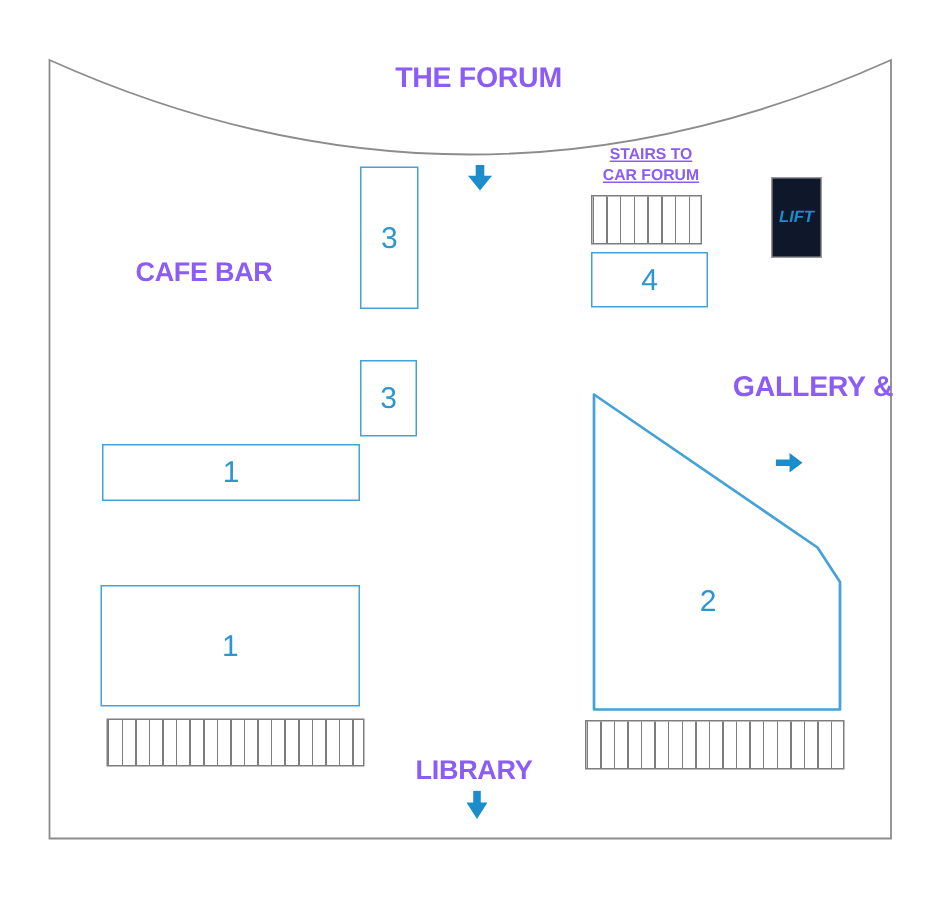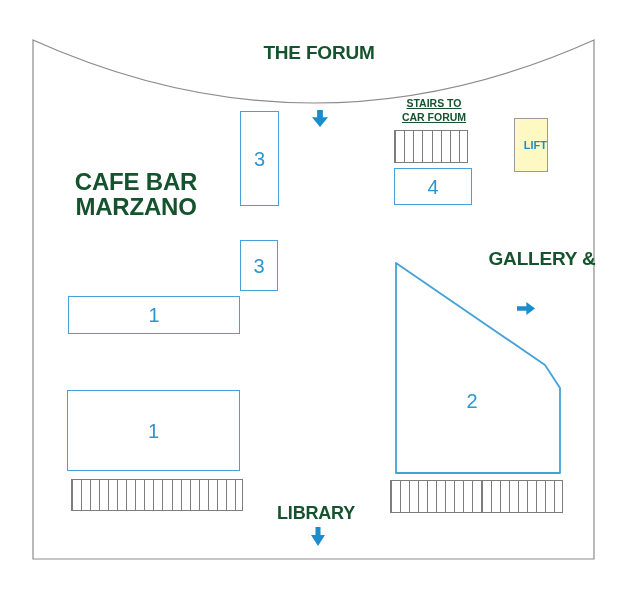--- a/index.html
+++ b/index.html
@@ -10,39 +10,39 @@
   .plan-svg{position:absolute;left:0;top:0;}
   .box{
     position:absolute;box-sizing:border-box;border:1.5px solid #44a2d7;background:#ffffff;
     display:flex;align-items:center;justify-content:center;
   }
   .room-num{
     color:#2d96d0;font-size:20px;font-weight:400;line-height:1;
     font-family:"Liberation Sans",sans-serif;
   }
   .lift-box{
-    position:absolute;box-sizing:border-box;border:1px solid #9a9a9a;background:#fef9c3;
-    display:flex;align-items:center;justify-content:flex-end;
+    position:absolute;box-sizing:border-box;border:1px solid #9a9a9a;background:#0f172a;
+    display:flex;align-items:center;justify-content:center;font-style:italic;
   }
   .lift-label{color:#1b8dcc;font-size:11px;font-weight:bold;letter-spacing:0;}
   .hatch{
     position:absolute;box-sizing:border-box;border:1px solid #7d7d7d;background-color:#ffffff;
   }
   .hatch-top{
     background-image:repeating-linear-gradient(90deg,#7d7d7d 0,#7d7d7d 1px,transparent 1px,transparent 9.15px);
   }
   .hatch-wide{
     background-image:repeating-linear-gradient(90deg,#7d7d7d 0,#7d7d7d 1px,transparent 1px,transparent 9.05px);
   }
   .lbl{
-    position:absolute;color:#14532d;font-weight:bold;text-align:center;
+    position:absolute;color:#8b5cf6;font-weight:bold;text-align:center;
     transform:translateX(-50%);white-space:nowrap;letter-spacing:-0.2px;
   }
   .lbl-big{font-size:19px;line-height:25px;}
-  .lbl-mid{font-size:24px;line-height:25px;}
+  .lbl-mid{font-size:18px;line-height:25px;}
   .lbl-gallery{font-size:19px;line-height:23px;margin-left:16px;}
   .lbl-small{font-size:10.5px;line-height:13.5px;letter-spacing:0;}
   .lbl-single{font-size:18px;line-height:18px;}
   .arrow-down{
     position:absolute;width:16px;height:17px;background:#1b8dcc;transform:translateX(-50%);
     clip-path:polygon(32% 0,68% 0,68% 42%,100% 42%,50% 100%,0 42%,32% 42%);
   }
   .arrow-right{
     position:absolute;width:18px;height:13px;background:#1b8dcc;transform:translateX(-50%);
     clip-path:polygon(0 33%,52% 33%,52% 0,100% 50%,52% 100%,52% 67%,0 67%);
@@ -61,21 +61,20 @@
     <path d="M 396 263 L 545 365 L 560 388 L 560 473 L 396 473 Z" fill="#ffffff" stroke="#44a2d7" stroke-width="1.8" stroke-linejoin="round"></path>
   </svg>
 
   <div class="lbl lbl-big" style="left:319px;top:40px;">
     <div>THE FORUM</div>
   </div>
   <div class="arrow-down" style="left:320px;top:110px;"></div>
 
   <div class="lbl lbl-mid" style="left:136px;top:169px;">
     <div>CAFE BAR</div>
-    <div>MARZANO</div>
   </div>
 
   <div class="lbl lbl-small" style="left:434px;top:97px;text-decoration:underline;">
     <div>STAIRS TO</div>
     <div>CAR FORUM</div>
   </div>
   <div class="hatch hatch-top" style="left:394px;top:130px;width:74px;height:33px;"></div>
 
   <div class="lift-box" style="left:514px;top:118px;width:34px;height:54px;">
     <span class="lift-label">LIFT</span>

